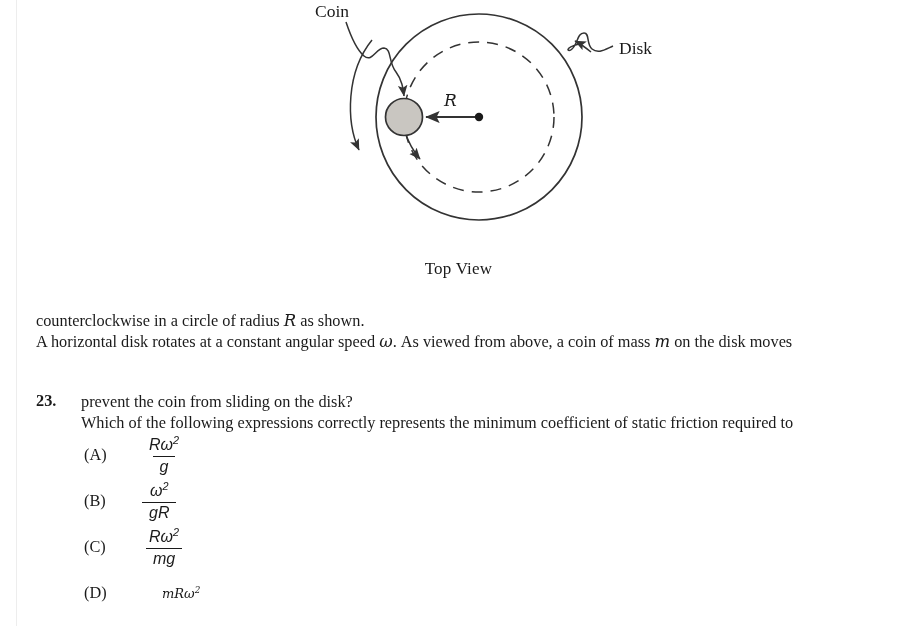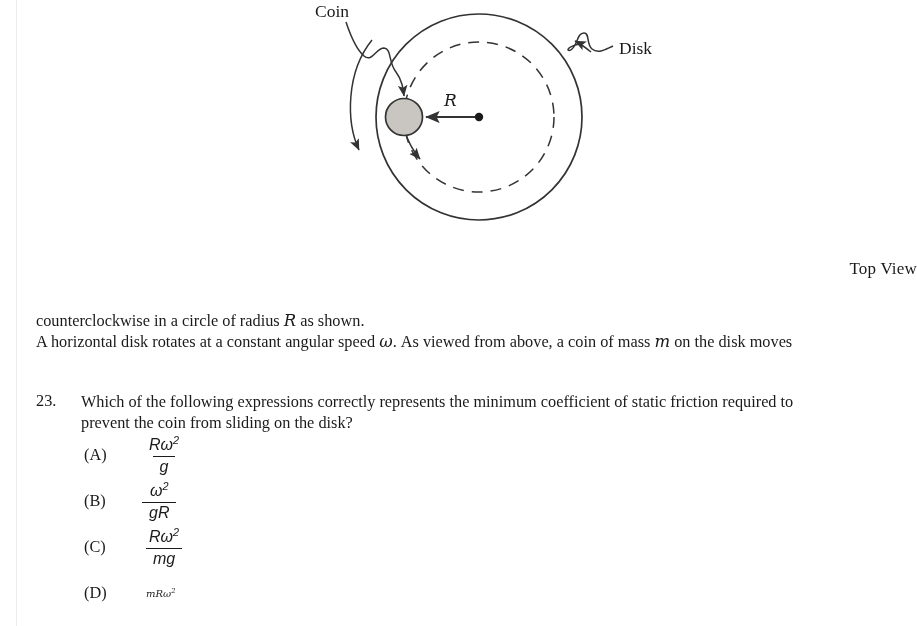--- a/index.html
+++ b/index.html
@@ -36,21 +36,21 @@
   }
   .figure svg {
     display: block;
   }
 
   .caption-topview {
     position: absolute;
     left: 0;
     top: 259px;
     width: 917px;
-    text-align: right;
+    text-align: center;
     font-size: 17px;
     letter-spacing: 0.2px;
   }
 
   
   .prose {
     position: absolute;
     left: 36px;
     top: 310px;
     width: 845px;
@@ -70,21 +70,21 @@
   .question {
     position: absolute;
     left: 36px;
     top: 391px;
     width: 845px;
   }
   .q-number {
     position: absolute;
     left: 0;
     top: 0;
-    font-weight: normal;
+    font-weight: bold;
     font-size: 16.3px;
   }
   .q-text {
     margin-left: 45px;
     font-size: 16.3px;
     line-height: 21px;
   }
   .q-text .ln { display: block; white-space: nowrap; }
 
   
@@ -117,22 +117,22 @@
   .frac .num {
     padding: 0 7px 1px 7px;
   }
   .frac .den {
     padding: 1px 7px 0 7px;
     border-top: 1.3px solid #1a1a1a;
   }
   .plain-expr {
     font-family: "DejaVu Serif", "Liberation Serif", serif;
     font-style: italic;
-    font-size: 10px;
-    margin-left: 12px;
+    font-size: 13px;
+    margin-left: 28px;
   }
   sup {
     font-size: 0.68em;
     vertical-align: super;
     font-style: italic;
   }
 </style>
 </head>
 <body>
 
@@ -173,22 +173,22 @@
 <div class="caption-topview">Top View</div>
 
 <div class="prose">
   <span class="ln"><span>counterclockwise in a circle of radius </span><span class="mathit">R</span><span> as shown.</span></span>
   <span class="ln"><span>A horizontal disk rotates at a constant angular speed </span><span class="mathit">ω</span><span>. As viewed from above, a coin of mass </span><span class="mathit">m</span><span> on the disk moves</span></span>
 </div>
 
 <div class="question">
   <span class="q-number">23.</span>
   <div class="q-text">
+    <span class="ln">prevent the coin from sliding on the disk?</span>
     <span class="ln">Which of the following expressions correctly represents the minimum coefficient of static friction required to</span>
-    <span class="ln">prevent the coin from sliding on the disk?</span>
   </div>
 </div>
 
 <div class="choices">
 
   <div class="choice">
     <span class="choice-label">(A)</span>
     <span class="frac">
       <span class="num"><span>Rω</span><sup>2</sup></span>
       <span class="den">g</span>

